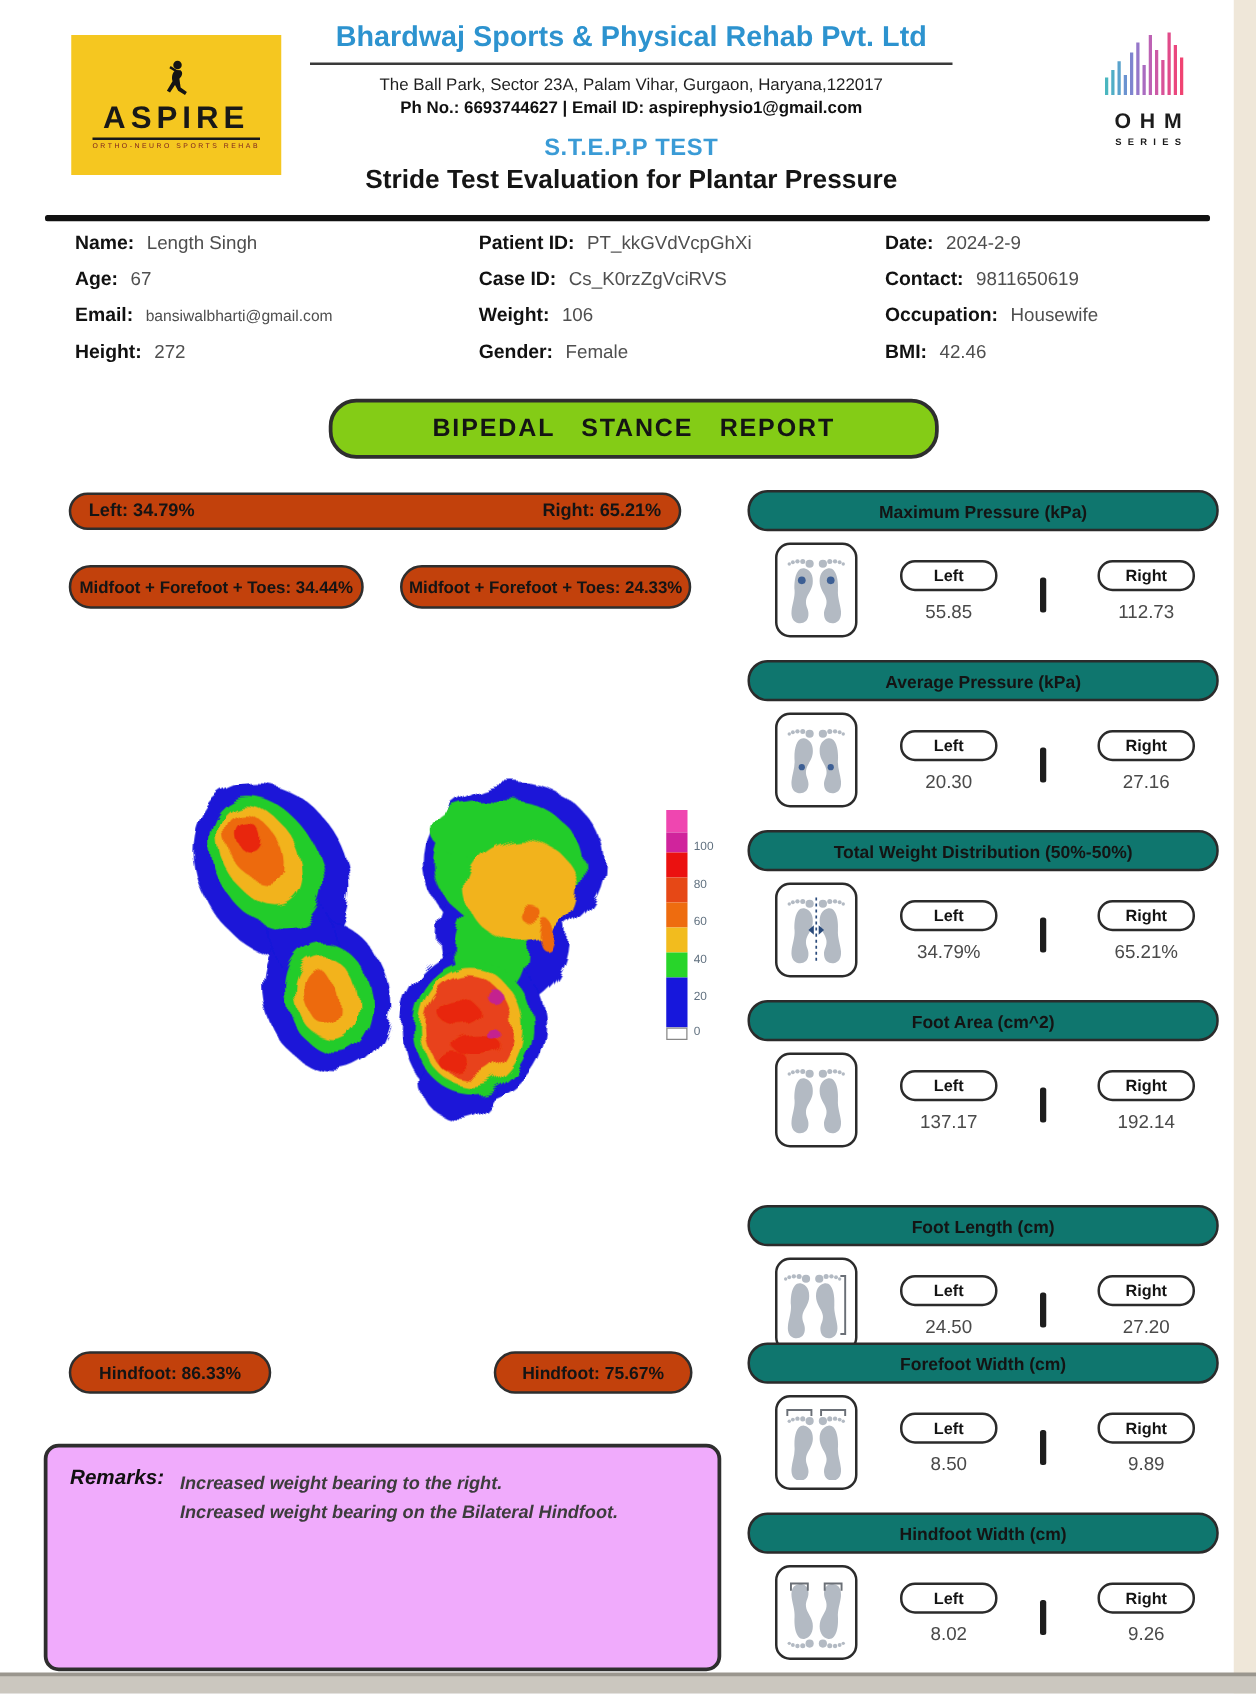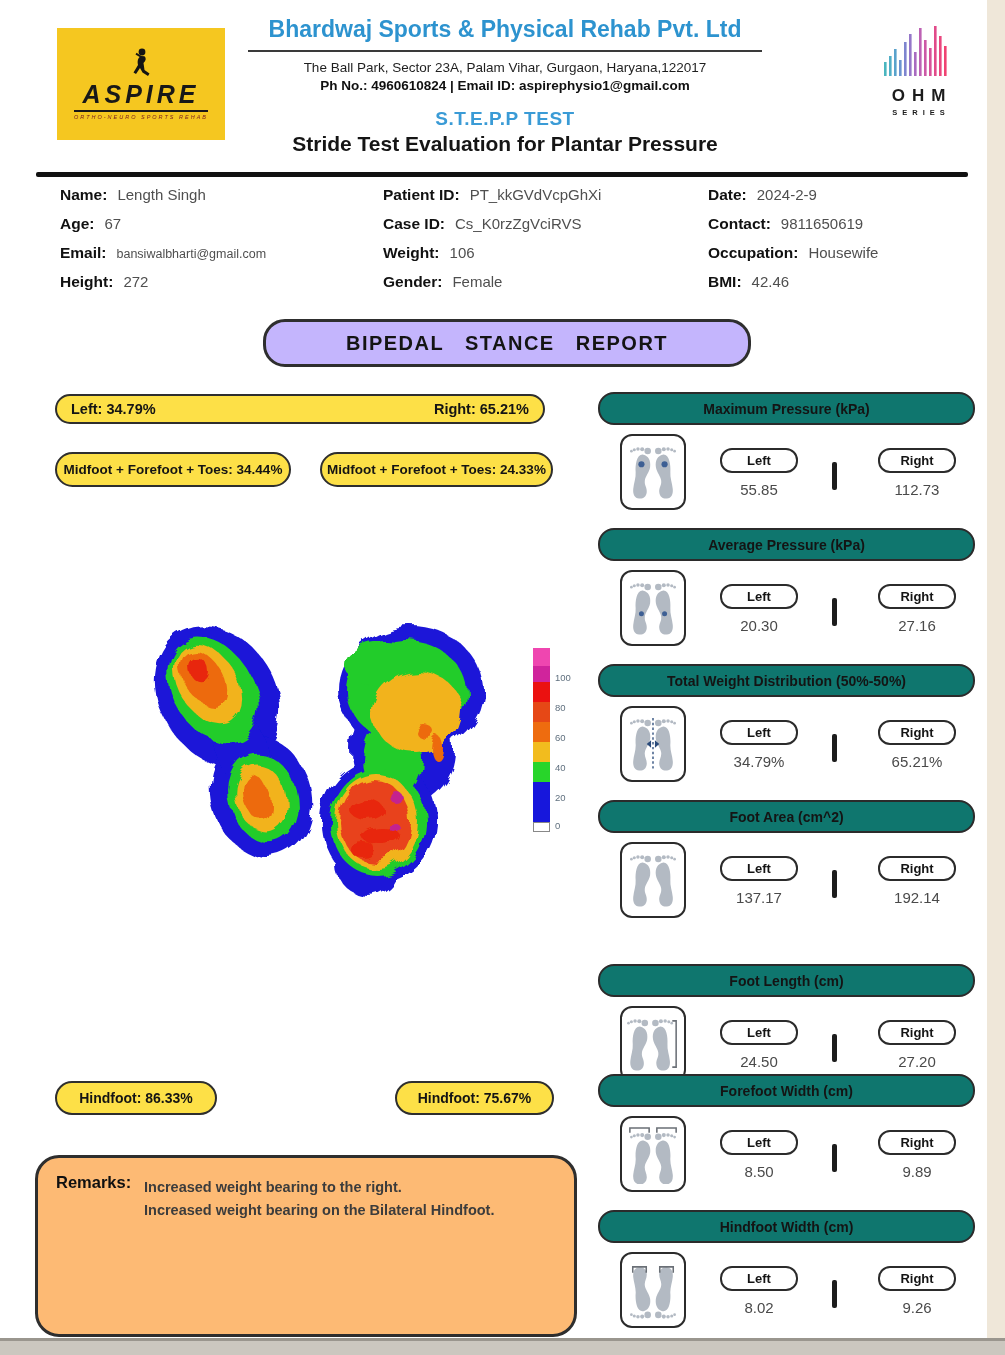--- a/index.html
+++ b/index.html
@@ -4,21 +4,21 @@
 <style>
   html,body{margin:0;padding:0;background:#e8e8e8;}
   .page{position:relative;width:1005px;height:1355px;background:#ffffff;overflow:hidden;
         font-family:"Liberation Sans",sans-serif;color:#1a1a1a;}
   .scan-right{position:absolute;right:0;top:0;bottom:0;width:18px;background:#efe7d9;}
   .scan-bottom{position:absolute;left:0;right:0;bottom:0;height:16px;background:#cbc7bf;}
   .scan-bottom-line{position:absolute;left:0;right:0;bottom:14px;height:3px;background:#9a968e;}
 
   
   .aspire{position:absolute;left:57px;top:28px;width:168px;height:112px;background:#f5c720;
-          display:flex;flex-direction:column;align-items:center;justify-content:center;font-style:italic;}
+          display:flex;flex-direction:column;align-items:center;justify-content:center;}
   .aspire svg{display:block;}
   .aspire-brand{font-size:25px;font-weight:bold;letter-spacing:4px;color:#181818;line-height:1;margin-top:2px;}
   .aspire-tag{font-size:5.5px;letter-spacing:2px;color:#7a2020;border-top:2px solid #181818;
               padding-top:2px;margin-top:3px;white-space:nowrap;}
 
   .head-center{position:absolute;left:248px;top:16px;width:514px;text-align:center;}
   .company{font-size:23px;font-weight:bold;color:#2d93cf;padding-bottom:7px;
            border-bottom:2.5px solid #3a3a3a;}
   .address{font-size:13.5px;color:#1f1f1f;margin-top:8px;}
   .phone{font-size:13.5px;font-weight:bold;color:#101010;margin-top:3px;}
@@ -34,24 +34,24 @@
   
   .pcol{position:absolute;top:186px;display:flex;flex-direction:column;gap:8px;}
   .pcol .row{display:flex;align-items:baseline;height:21px;}
   .plabel{font-size:15.5px;font-weight:bold;color:#111;margin-right:10px;white-space:nowrap;}
   .pvalue{font-size:15px;color:#4f4f4f;white-space:nowrap;}
   .pvalue.small{font-size:12.5px;}
 
   
   .report-title{position:absolute;left:263px;top:319px;width:482px;height:42px;border:3px solid #2e2e2e;
       border-radius:22px;display:flex;align-items:center;justify-content:center;
-      font-size:20px;font-weight:bold;letter-spacing:1.5px;word-spacing:14px;color:#141414;background:#c4b5fd;}
-
-  
-  .pill{border:2.5px solid #2e2e2e;border-radius:18px;background:#fde047;display:flex;align-items:center;
+      font-size:20px;font-weight:bold;letter-spacing:1.5px;word-spacing:14px;color:#141414;background:#84cc16;}
+
+  
+  .pill{border:2.5px solid #2e2e2e;border-radius:18px;background:#c2410c;display:flex;align-items:center;
         font-weight:bold;color:#141414;}
   .dist-bar{position:absolute;left:55px;top:394px;width:490px;height:30px;justify-content:space-between;
             padding:0 14px;font-size:14.5px;box-sizing:border-box;}
   .mft-left{position:absolute;left:55px;top:452px;width:232px;height:31px;justify-content:center;font-size:13.5px;}
   .mft-right{position:absolute;left:320px;top:452px;width:229px;height:31px;justify-content:center;font-size:13.5px;}
   .hind-left{position:absolute;left:55px;top:1081px;width:158px;height:30px;justify-content:center;font-size:14px;}
   .hind-right{position:absolute;left:395px;top:1081px;width:155px;height:30px;justify-content:center;font-size:14px;}
 
   
   .heatmap{position:absolute;left:133px;top:618px;width:395px;height:290px;}
@@ -70,21 +70,21 @@
   .lr{position:absolute;top:56px;width:120px;text-align:center;}
   .lr-left{left:101px;}
   .lr-right{left:259px;}
   .lr-pill{border:2px solid #2b2b2b;border-radius:12px;width:74px;height:21px;line-height:21px;
       font-weight:bold;font-size:13px;margin:0 auto;color:#141414;background:#fff;}
   .lr-value{margin-top:8px;font-size:15px;color:#4a4a4a;}
   .vdivider{position:absolute;left:234px;top:70px;width:5px;height:28px;background:#1d1d1d;border-radius:2px;}
 
   
   .remarks{position:absolute;left:35px;top:1155px;width:536px;height:176px;border:3px solid #2e2e2e;
-      border-radius:24px;background:#fdba74;}
+      border-radius:12px;background:#f0abfc;font-style:italic;}
   .remarks-label{position:absolute;left:18px;top:15px;font-size:16.5px;font-weight:bold;color:#101010;}
   .remarks-lines{position:absolute;left:106px;top:18px;font-size:14.5px;font-weight:bold;color:#3c3c3c;line-height:1.6;}
 </style>
 </head>
 <body>
 
 <div class="page">
 
   <svg width="0" height="0" style="position:absolute" aria-hidden="true">
     <defs>
@@ -119,21 +119,21 @@
       <path d="M14,8 C11,9.5 10,13 11,17 L6.5,24.5 L9,26 L13,20 L15.5,24.5 L21,28 L22.5,25.5 L17.5,22 L16.5,15 C19,12.5 19.5,10 17.5,8.2 Z" fill="#141414"></path>
       <path d="M13.5,9.5 L8.5,6.5 L9.5,4.8 L14.5,8" fill="#141414"></path>
     </svg>
     <div class="aspire-brand">ASPIRE</div>
     <div class="aspire-tag">ORTHO-NEURO SPORTS REHAB</div>
   </div>
 
   <div class="head-center">
     <div class="company">Bhardwaj Sports &amp; Physical Rehab Pvt. Ltd</div>
     <div class="address">The Ball Park, Sector 23A, Palam Vihar, Gurgaon, Haryana,122017</div>
-    <div class="phone">Ph No.: 4960610824   |   Email ID: aspirephysio1@gmail.com</div>
+    <div class="phone">Ph No.: 6693744627   |   Email ID: aspirephysio1@gmail.com</div>
     <div class="stepp">S.T.E.P.P TEST</div>
     <div class="subtitle">Stride Test Evaluation for Plantar Pressure</div>
   </div>
 
   <div class="ohm">
     <svg width="82" height="58" viewBox="0 0 82 58">
       <g>
         <rect x="6" y="40" width="2.6" height="14" fill="#4ab6bf"></rect>
         <rect x="11" y="34" width="2.6" height="20" fill="#50aec6"></rect>
         <rect x="16" y="27" width="2.6" height="27" fill="#59a2cc"></rect>

